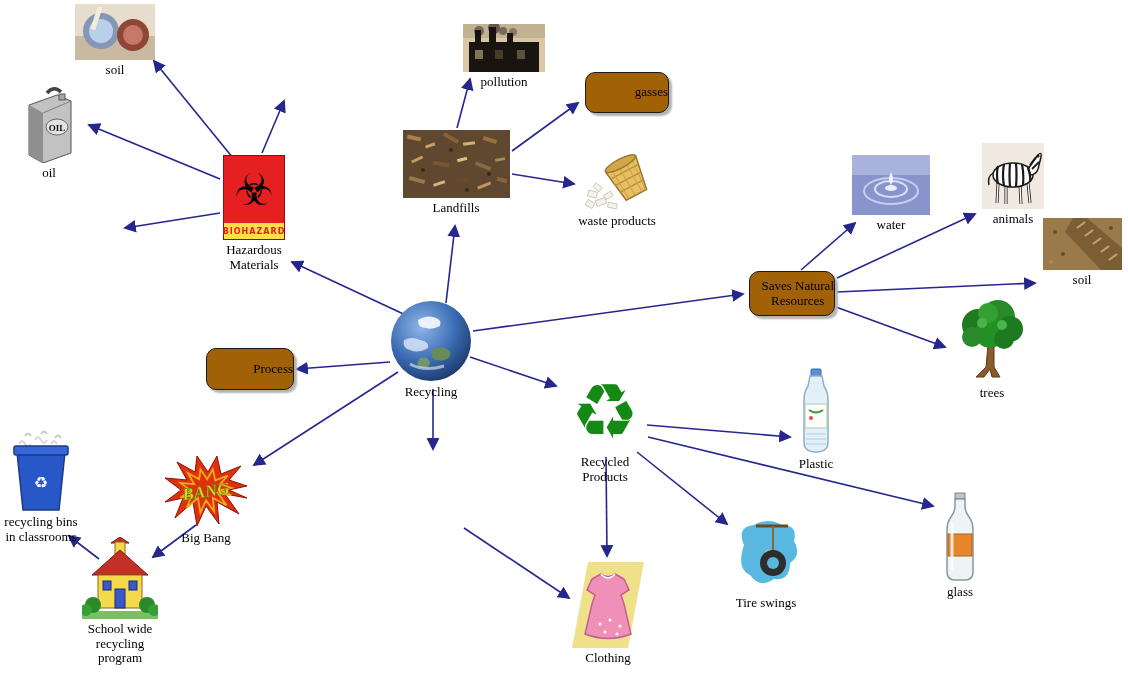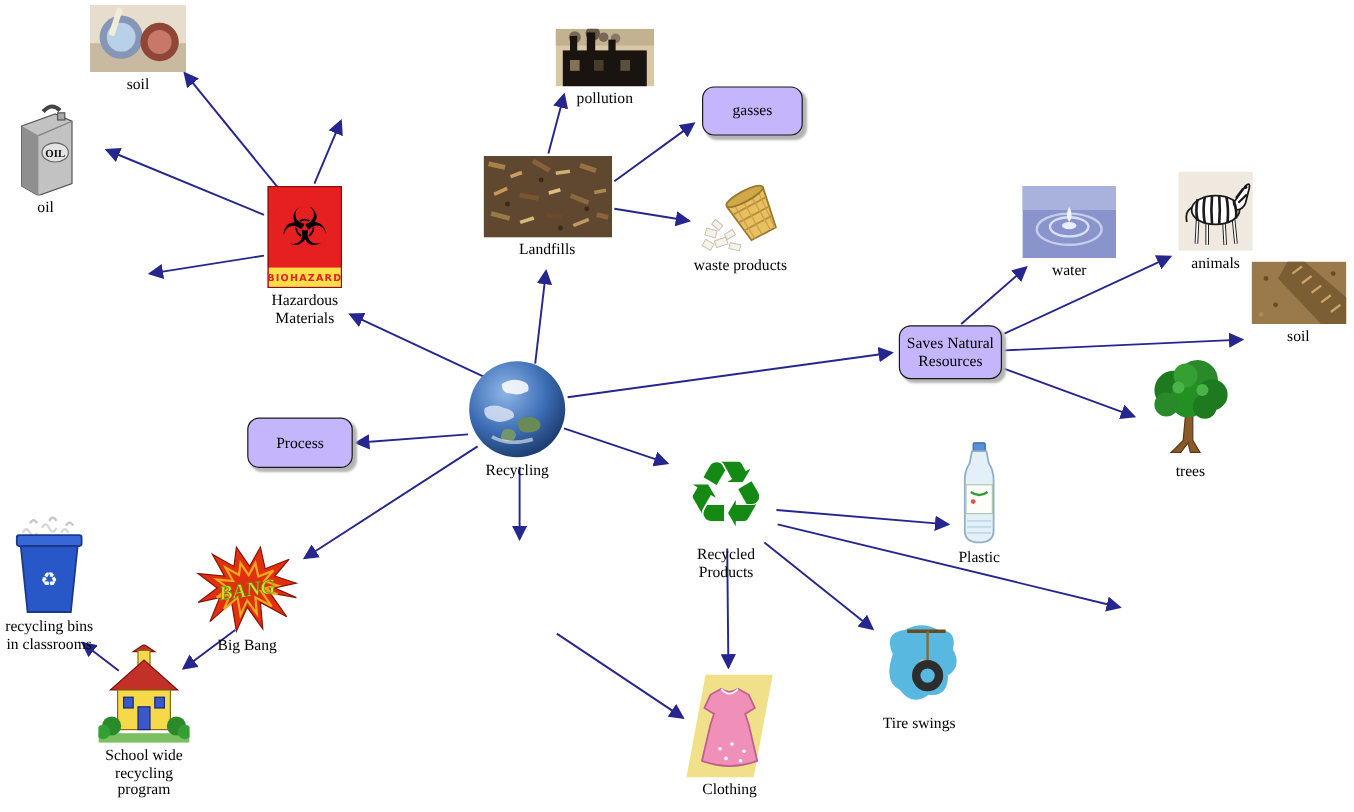--- a/index.html
+++ b/index.html
@@ -5,22 +5,22 @@
   * { margin:0; padding:0; box-sizing:border-box; }
   html,body { background:#ffffff; }
   body { font-family:"Liberation Serif", serif; }
   .canvas { position:relative; width:1128px; height:677px; background:#ffffff; overflow:hidden; }
   .edges { position:absolute; left:0; top:0; z-index:1; }
   .edges line { stroke:#26268f; stroke-width:1.6; marker-end:url(#arw); }
   .node { position:absolute; z-index:2; display:flex; flex-direction:column; align-items:center; }
   .icon { flex:0 0 auto; display:block; }
   .icon svg { display:block; }
   .label { margin-top:3px; font-size:13px; line-height:1.12; text-align:center; white-space:pre-line; color:#000; }
-  .gbox { position:absolute; z-index:2; display:flex; align-items:center; justify-content:center;
-          background:#c4b5fd; border:1px solid #1a1a1a; border-radius:10px; box-shadow:3px 3px 2px #b4b4b4; }
+  .gbox { position:absolute; z-index:2; display:flex; align-items:center; justify-content:flex-end;
+          background:#a16207; border:1px solid #1a1a1a; border-radius:10px; box-shadow:3px 3px 2px #b4b4b4; }
   .gbox .label { margin:0; }
   .bio-sign { width:62px; height:85px; background:#e62020; border:1px solid #8a1010;
               display:flex; flex-direction:column; align-items:center; justify-content:flex-end; }
   .bio-glyph { font-family:"DejaVu Sans", sans-serif; font-size:44px; line-height:66px; color:#000; }
   .bio-band { width:100%; height:16px; background:#fde047; color:#e62020; font-family:"DejaVu Sans", sans-serif;
               font-size:8px; font-weight:bold; letter-spacing:1px; display:flex; align-items:center; justify-content:center; }
   .recycle-glyph { font-family:"DejaVu Sans", sans-serif; font-size:76px; line-height:76px; color:#148a14; display:block; text-align:center; }
 </style>
 </head>
 <body>
@@ -69,21 +69,21 @@
         <circle cx="26" cy="27" r="12" fill="#b8d0e8"></circle>
         <circle cx="58" cy="31" r="16" fill="#8f4636"></circle>
         <circle cx="58" cy="31" r="10" fill="#c87868"></circle>
         <rect x="19" y="2" width="5" height="24" fill="#f2ecd9" transform="rotate(18 21 14)"></rect>
       </svg>
     </div>
     <div class="label">soil</div>
   </div>
 
 
-  <div class="node" style="left:2px; top:85px; width:72px;align-items:center;">
+  <div class="node" style="left:13px; top:85px; width:72px;align-items:center;">
     <div class="icon">
       <svg width="60" height="78" viewBox="0 0 60 78">
         <path d="M28 8 q7 -8 14 -1" stroke="#444" stroke-width="3.5" fill="none"></path>
         <path d="M10 20 L38 10 L52 16 L52 68 L24 78 L10 70 Z" fill="#c2c2c2" stroke="#555" stroke-width="1"></path>
         <path d="M10 20 L24 28 L24 78 L10 70 Z" fill="#8f8f8f"></path>
         <path d="M24 28 L52 16" stroke="#7e7e7e" stroke-width="1"></path>
         <rect x="40" y="9" width="6" height="6" fill="#a8a8a8" stroke="#555"></rect>
         <ellipse cx="38" cy="42" rx="11" ry="8" fill="#e3e3e3" stroke="#666"></ellipse>
         <text x="38" y="45.5" font-size="9" font-weight="bold" text-anchor="middle" fill="#111">OIL</text>
       </svg>
@@ -318,20 +318,31 @@
         <line x1="41" y1="9" x2="41" y2="34" stroke="#8a6a30" stroke-width="2"></line>
         <circle cx="37" cy="36" r="3.5" fill="#e8b88a"></circle>
         <path d="M37 40 q-5 6 -1 11" stroke="#2a7a2a" stroke-width="3" fill="none"></path>
         <circle cx="41" cy="46" r="13" fill="#2d2d2d"></circle>
         <circle cx="41" cy="46" r="6" fill="#58b8e0"></circle>
       </svg>
     </div>
     <div class="label">Tire swings</div>
   </div>
 
+  <div class="node" style="left:936px; top:492px; width:48px;">
+    <div class="icon">
+      <svg width="38" height="90" viewBox="0 0 38 90">
+        <rect x="14" y="1" width="10" height="6" fill="#b8c4c8" stroke="#78888e"></rect>
+        <path d="M14 7 L24 7 L24 14 Q24 20 28 25 Q32 30 32 38 L32 80 Q32 88 24 88 L14 88 Q6 88 6 80 L6 38 Q6 30 10 25 Q14 20 14 14 Z" fill="#eef3f4" stroke="#8898a0" stroke-width="1.5"></path>
+        <rect x="7" y="42" width="24" height="22" fill="#e8862a" stroke="#b06018"></rect>
+        <path d="M11 30 L11 78" stroke="#ffffff" stroke-width="3" opacity="0.8"></path>
+      </svg>
+    </div>
+    <div class="label">glass</div>
+  </div>
 
   <div class="node" style="left:160px; top:454px; width:92px;">
     <div class="icon">
       <svg width="86" height="74" viewBox="0 0 86 74">
         <polygon points="84,32 66,26 78,12 58,20 54,2 45,18 34,2 32,18 14,8 24,26 2,24 18,36 2,48 20,44 12,64 30,48 34,72 43,52 56,70 54,48 76,60 62,40 84,44 66,36" fill="#e03010" stroke="#8a1408" stroke-width="1"></polygon>
         <g transform="translate(43 37) scale(0.62) translate(-43 -37)">
           <polygon points="84,32 66,26 78,12 58,20 54,2 45,18 34,2 32,18 14,8 24,26 2,24 18,36 2,48 20,44 12,64 30,48 34,72 43,52 56,70 54,48 76,60 62,40 84,44 66,36" fill="none" stroke="#f0a818" stroke-width="3"></polygon>
         </g>
         <text x="43" y="43" font-size="17" font-weight="bold" font-style="italic" text-anchor="middle" fill="#c8e02c" stroke="#5a7a10" stroke-width="0.4" transform="rotate(-8 43 38)">BANG</text>
       </svg>

